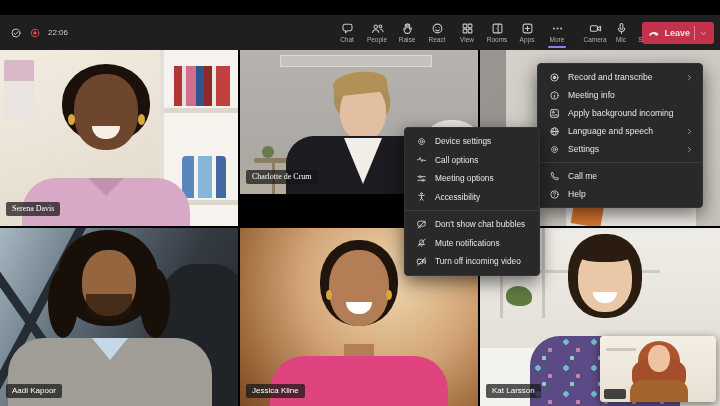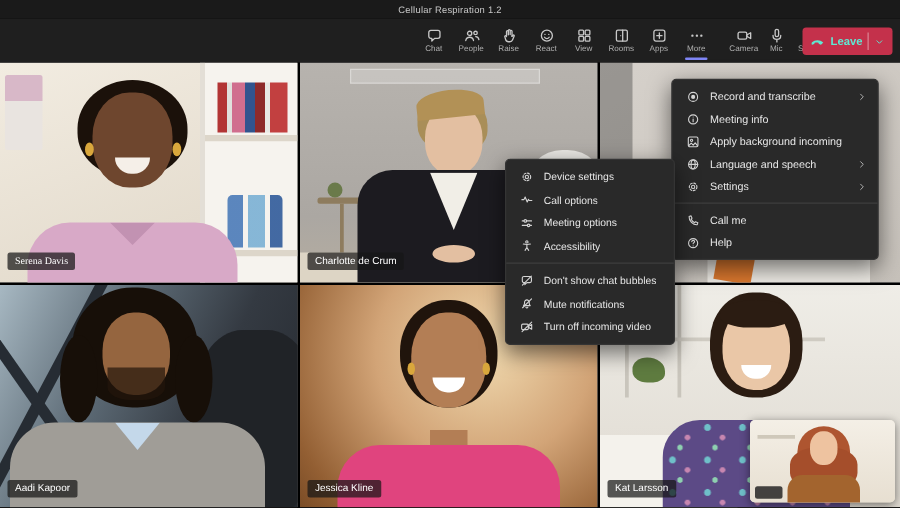--- a/index.html
+++ b/index.html
@@ -20,30 +20,30 @@
   .tbtn{position:relative;width:30px;height:31px;display:flex;flex-direction:column;align-items:center;
         justify-content:center;color:#c8c8c8;cursor:pointer;}
   .tbtn:nth-child(n+9){width:26px;}
   .tbtn:nth-child(9){margin-left:10px;}
   .tb-ic{display:inline-flex;}
   .tb-ic svg{width:13px;height:13px;}
   .tb-lb{font-size:6.5px;color:#aeaeae;margin-top:1px;white-space:nowrap;}
   .tbtn.active::after{content:"";position:absolute;bottom:0;left:50%;transform:translateX(-50%);
         width:18px;height:2px;background:#7f85f5;border-radius:2px;}
   .leave-btn{position:absolute;right:6px;top:7px;height:22px;display:flex;align-items:center;gap:4px;
-        background:#c4314b;border-radius:3px;padding:0 6px;color:#5eead4;cursor:pointer;}
+        background:#c4314b;border-radius:3px;padding:0 6px;color:#e5e5e5;cursor:pointer;}
   .lv-ic{display:inline-flex;}.lv-ic svg{width:12px;height:12px;}
   .lv-tx{font-size:9px;font-weight:bold;}
   .lv-sep{width:1px;height:14px;background:rgba(255,255,255,.4);}
   .lv-ch{display:inline-flex;}.lv-ch svg{width:9px;height:9px;}
   
   .tile{position:absolute;overflow:hidden;background:#777;}
   .tile i,.pip i{position:absolute;display:block;}
   .t1{left:0;top:50px;width:238px;height:176px;font-family:Liberation Serif, serif;}
-  .t2{left:240px;top:50px;width:238px;height:176px;}
+  .t2{left:240px;top:50px;width:238px;height:144px;font-family:Liberation Serif, serif;}
   .t3{left:480px;top:50px;width:240px;height:176px;}
   .t4{left:0;top:228px;width:238px;height:178px;}
   .t5{left:240px;top:228px;width:238px;height:178px;}
   .t6{left:480px;top:228px;width:240px;height:178px;}
   .name-tag{position:absolute;left:6px;bottom:10px;background:rgba(22,22,22,.72);color:#fff;
         font-size:8px;line-height:1;padding:3px 6px;border-radius:2px;z-index:3;white-space:nowrap;}
   .t4 .name-tag,.t5 .name-tag,.t6 .name-tag{bottom:8px;}
   
   .t1 .bg{inset:0;background:linear-gradient(160deg,#f2ece1,#e5ddcf 70%);}
   .t1 .poster{left:4px;top:10px;width:30px;height:60px;background:linear-gradient(#d8b8c8 35%,#e9e4e0 35%);border-radius:2px;}
@@ -140,25 +140,37 @@
   .mi-lb{overflow:hidden;text-overflow:ellipsis;}
   .mi-ch{margin-left:auto;color:#bdbdbd;display:inline-flex;}
   .mi-ch svg{width:9px;height:9px;}
   .menu-divider{height:1px;background:#3e3e3e;margin:4px 0;}
 </style>
 </head>
 <body>
 
 <div class="app">
 
-  <div class="titlebar">
-    <span class="title">Cellular Respiration 1.2</span>
-  </div>
 
   <div class="toolbar">
+    <div class="tb-left">
+      <span class="tl-ic">
+          <svg viewBox="0 0 16 16" fill="none" stroke="currentColor" stroke-width="1.3" stroke-linecap="round" stroke-linejoin="round">
+            <circle cx="8" cy="8" r="5.3"></circle>
+            <path d="M5.6 8.3l1.7 1.7 3.2-3.6"></path>
+          </svg>
+        </span>
+      <span class="tl-ic rec">
+          <svg viewBox="0 0 16 16" fill="none" stroke="currentColor" stroke-width="1.3" stroke-linecap="round" stroke-linejoin="round">
+            <circle cx="8" cy="8" r="5"></circle>
+            <circle cx="8" cy="8" r="2.2" fill="currentColor" stroke="none"></circle>
+          </svg>
+        </span>
+      <span class="timer">22:06</span>
+    </div>
     <div class="tb-center" id="toolbar-buttons">
         <div class="tbtn">
           <span class="tb-ic">
             <svg viewBox="0 0 16 16" fill="none" stroke="currentColor" stroke-width="1.3" stroke-linecap="round" stroke-linejoin="round">
               <path d="M13.5 4.8v3.9a2 2 0 0 1-2 2H8.2l-2.7 2.6v-2.6H4.5a2 2 0 0 1-2-2V4.8a2 2 0 0 1 2-2h7a2 2 0 0 1 2 2z"></path>
             </svg>
           </span>
           <span class="tb-lb">Chat</span>
         </div>
         <div class="tbtn">

